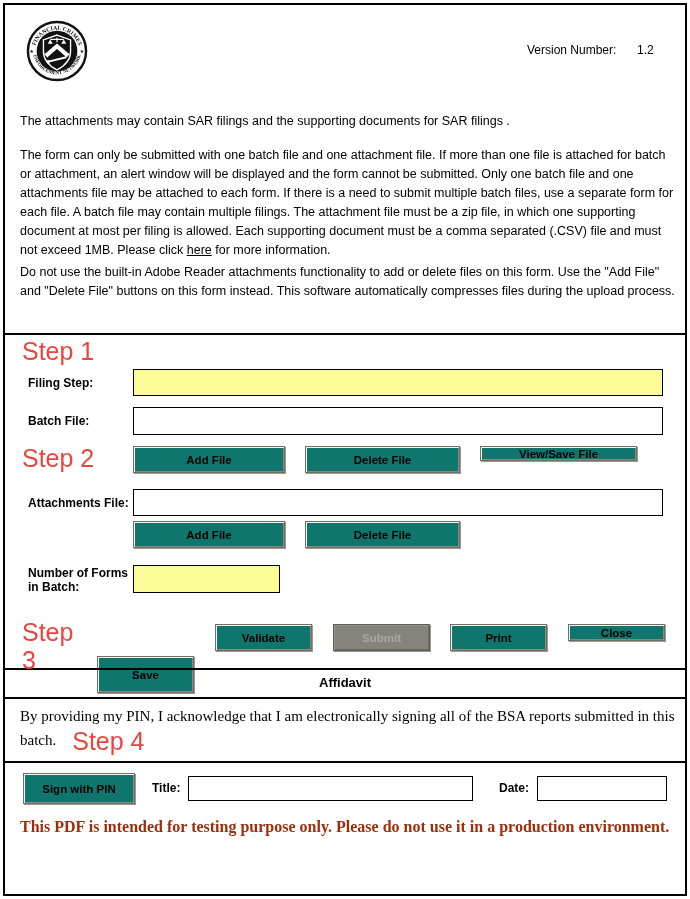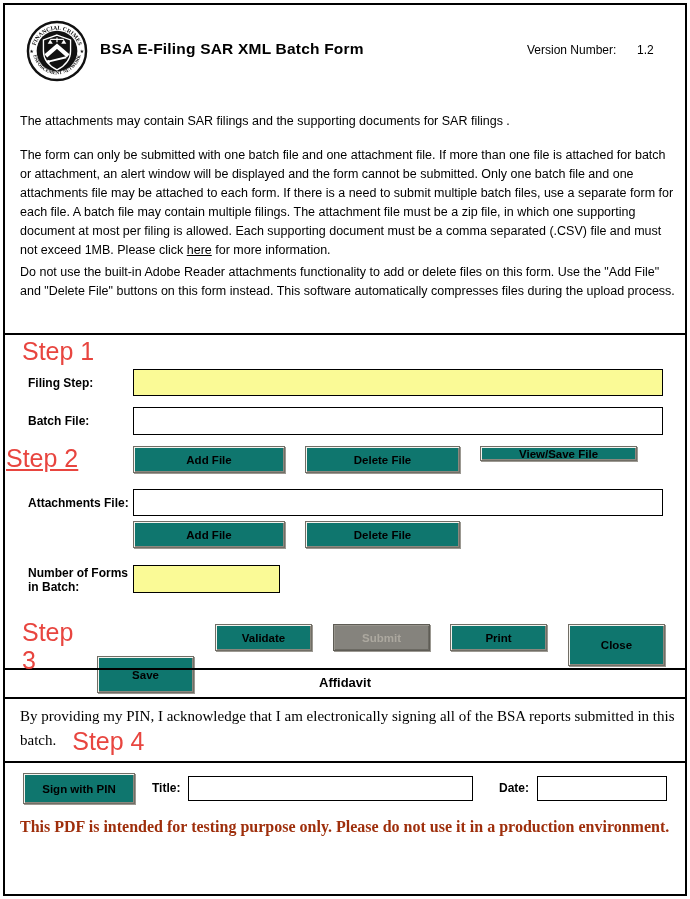--- a/index.html
+++ b/index.html
@@ -67,57 +67,56 @@
     <path d="M32 15.5 L46 20.5 V32 C46 42 40 47.5 32 51.5 C24 47.5 18 42 18 32 V20.5 Z" fill="none" stroke="#fff" stroke-width="1.4"></path>
     <path d="M32 18 V23" stroke="#fff" stroke-width="1.2"></path>
     <path d="M25 20 H39" stroke="#fff" stroke-width="1.2"></path>
     <path d="M25 20 l-2.6 4.5 h5.2 Z" fill="#fff"></path>
     <path d="M39 20 l-2.6 4.5 h5.2 Z" fill="#fff"></path>
     <path d="M20.5 37 L32 27 L43.5 37" fill="none" stroke="#fff" stroke-width="4.2"></path>
     <path d="M23 43 L41.5 38.5" stroke="#fff" stroke-width="2"></path>
     <circle cx="23" cy="43" r="1.8" fill="#fff"></circle>
   </svg>
 
-  <div class="abs app-title" style="left:100px; top:40px;">BSA E-Filing SAR XML Batch Form</div>
   <div class="abs version" style="left:527px; top:43px;">Version Number:</div>
   <div class="abs version" style="left:637px; top:43px;">1.2</div>
 
   <div class="abs para" style="left:20px; top:112px; width:655px;">The attachments may contain SAR filings and the supporting documents for SAR filings .</div>
   <div class="abs para" style="left:20px; top:146px; width:658px;"><span>The form can only be submitted with one batch file and one attachment file. If more than one file is attached for batch or attachment, an alert window will be displayed and the form cannot be submitted. Only one batch file and one attachments file may be attached to each form. If there is a need to submit multiple batch files, use a separate form for each file. A batch file may contain multiple filings. The attachment file must be a zip file, in which one supporting document at most per filing is allowed. Each supporting document must be a comma separated (.CSV) file and must not exceed 1MB. Please click </span><a href="#">here</a><span> for more information.</span></div>
   <div class="abs para" style="left:20px; top:263px; width:658px;">Do not use the built-in Adobe Reader attachments functionality to add or delete files on this form. Use the "Add File" and "Delete File" buttons on this form instead. This software automatically compresses files during the upload process.</div>
 
   <div class="divider" style="top:333px;"></div>
 
   <div class="abs step" style="left:22px; top:337px;">Step 1</div>
 
   <div class="abs lbl" style="left:28px; top:376px;">Filing Step:</div>
   <input type="text" class="field yellow" style="left: 133px; top: 369px; width: 530px; height: 27px;" value="">
 
   <div class="abs lbl" style="left:28px; top:414px;">Batch File:</div>
   <input type="text" class="field" style="left: 133px; top: 407px; width: 530px; height: 28px;" value="">
 
-  <div class="abs step" style="left:6px; top:444px;text-decoration:underline;">Step 2</div>
+  <div class="abs step" style="left:22px; top:444px;">Step 2</div>
   <button class="btn" style="left:133px; top:446px; width:152px; height:27px;">Add File</button>
   <button class="btn" style="left:305px; top:446px; width:155px; height:27px;">Delete File</button>
   <button class="btn" style="left:480px; top:446px; width:157px; height:15px;">View/Save File</button>
 
   <div class="abs lbl" style="left:28px; top:496px;">Attachments File:</div>
   <input type="text" class="field" style="left: 133px; top: 489px; width: 530px; height: 27px;" value="">
   <button class="btn" style="left:133px; top:521px; width:152px; height:27px;">Add File</button>
   <button class="btn" style="left:305px; top:521px; width:155px; height:27px;">Delete File</button>
 
   <div class="abs lbl" style="left:28px; top:566px; width:100px;">Number of Forms in Batch:</div>
   <input type="text" class="field yellow" style="left: 133px; top: 565px; width: 147px; height: 28px;" value="">
 
   <div class="abs step" style="left:22px; top:618px; width:60px;">Step 3</div>
   <button class="btn" style="left:97px; top:656px; width:97px; height:37px;">Save</button>
   <button class="btn" style="left:215px; top:624px; width:97px; height:27px;">Validate</button>
   <button class="btn disabled" style="left:333px; top:624px; width:97px; height:27px;" disabled="">Submit</button>
   <button class="btn" style="left:450px; top:624px; width:97px; height:27px;">Print</button>
-  <button class="btn" style="left:568px; top:624px; width:97px; height:42px;">Close</button>
+  <button class="btn" style="left:568px; top:624px; width:97px; height:17px;">Close</button>
 
   <div class="divider" style="top:668px;"></div>
   <div class="abs affidavit-heading" style="top:675px;">Affidavit</div>
   <div class="divider" style="top:697px;"></div>
 
   <div class="abs serif-text" style="left:20px; top:705px; width:660px;"><span>By providing my PIN, I acknowledge that I am electronically signing all of the BSA reports submitted in this batch.</span><span class="step step4-inline">Step 4</span></div>
 
   <div class="divider" style="top:761px;"></div>
 
   <button class="btn" style="left:23px; top:773px; width:112px; height:31px;">Sign with PIN</button>

